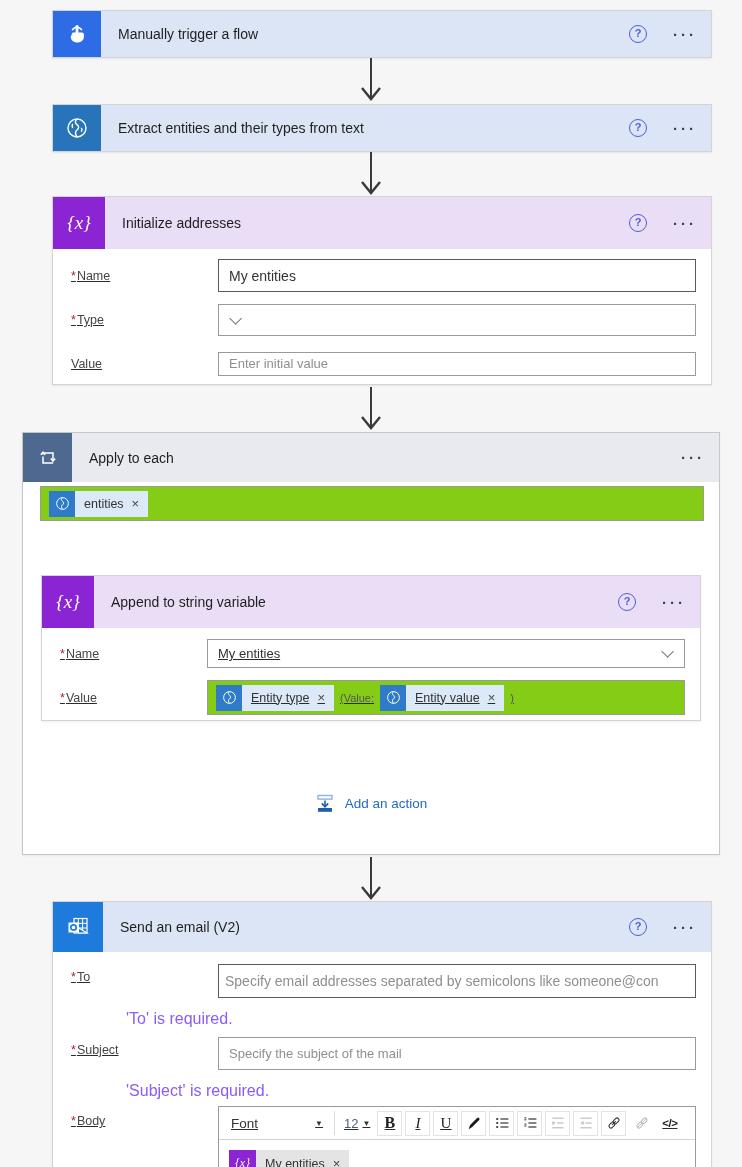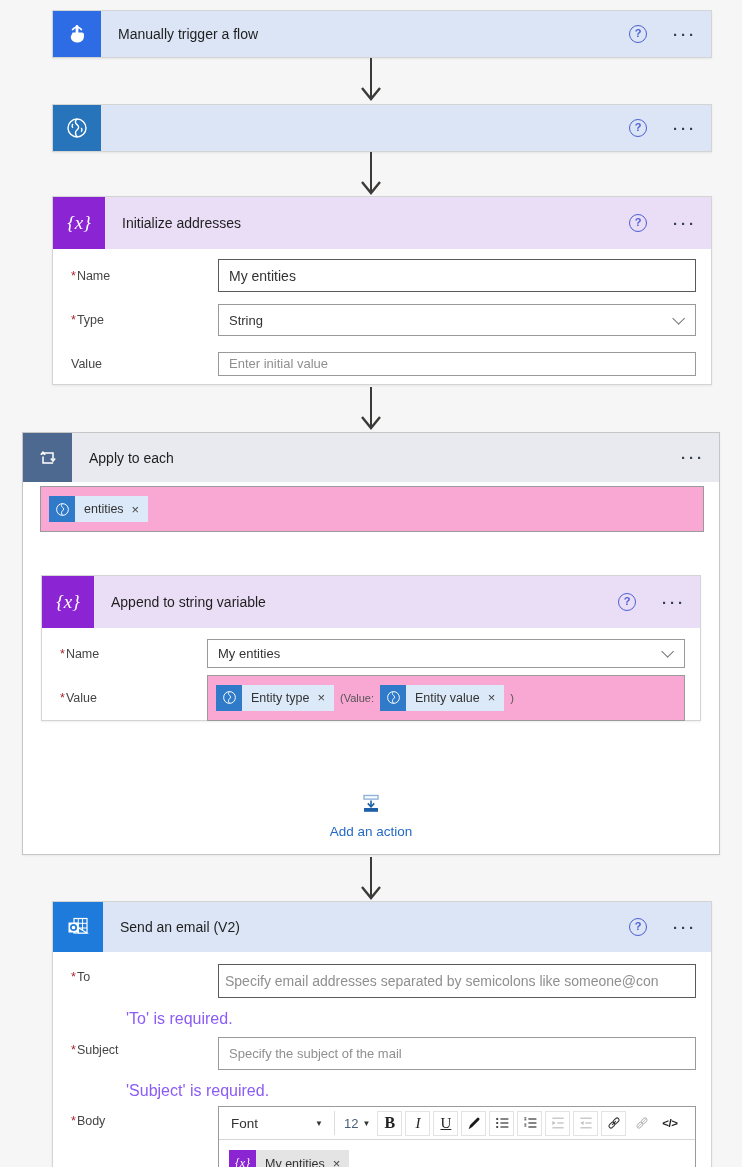--- a/index.html
+++ b/index.html
@@ -42,21 +42,21 @@
   .tile-purple  { background:#8b25d3; }
   .tile-apply   { background:#4e698f; }
   .tile-email   { background:#1e7bdb; }
 
   .vx-glyph { font-family:"Liberation Serif", serif; font-style:italic; font-size:19px; color:#fff; }
 
   
   .flow-arrow { position:absolute; left:359px; width:24px; }
 
   
-  .fieldrow { display:flex; margin:0 15px 12px 18px; align-items:center; }
+  .fieldrow { display:flex; margin:0 15px 12px 18px; align-items:center;text-decoration:underline; }
   .fieldrow.top-align { align-items:flex-start; }
   .flabel { flex:0 0 147px; font-size:12.5px; color:#454545; }
   .req { color:#a4262c; margin-right:1px; }
   .fctrl { flex:1; min-width:0; }
 
   .txtinput {
     width:100%; height:100%; border:1px solid #9a9a9a; background:#fff; padding:0 10px;
     font-size:13px; color:#333; font-family:"Liberation Sans", sans-serif; outline:none;
   }
   .txtinput::placeholder { color:#8f8f8f; opacity:1; }
@@ -80,36 +80,36 @@
   .token-ico.blue { background:#2f7ac9; }
   .token-ico.purple { background:#8b25d3; }
   .token-pill {
     display:flex; align-items:center; gap:8px; padding:0 9px; font-size:12.5px; color:#333;
   }
   .token-pill.blue { background:#dce9f8; }
   .token-pill.gray { background:#e4e4e4; }
   .tok-x { font-size:13px; color:#444; cursor:pointer; }
 
   .tokenfield {
-    border:1px solid #9a9a9a; background:#f9a8d4; display:flex; align-items:center;
-    padding:22px 8px; gap:6px;
+    border:1px solid #9a9a9a; background:#84cc16; display:flex; align-items:center;
+    padding:16px 8px; gap:6px;
   }
   .inline-note { font-size:11px; color:#555; white-space:pre; }
 
   
   .scope {
     position:absolute; left:22px; top:432px; width:698px; height:423px;
     background:#fff; border:1px solid #c6c6c6; box-shadow:0 1px 2px rgba(0,0,0,.06);
   }
   .scope-header { display:flex; height:49px; }
   .scope-header .icon-tile { flex:0 0 49px; }
 
   .add-action {
     position:absolute; left:0; right:0; top:360px; display:flex; align-items:center;
-    justify-content:center; gap:10px; cursor:pointer;flex-direction:column;
+    justify-content:center; gap:10px; cursor:pointer;
   }
   .add-action-label { font-size:13.5px; color:#2569c3; }
 
   
   .editor { border:1px solid #9a9a9a; background:#fff; }
   .rt-toolbar {
     display:flex; align-items:center; gap:3px; padding:3px 6px; height:33px;
     border-bottom:1px solid #d6d6d6;
   }
   .font-dd {
@@ -167,20 +167,21 @@
   <div class="card" style="top:104px; height:48px;">
     <div class="card-header" style="height:46px;">
       <div class="icon-tile tile-extract">
         <svg width="26" height="26" viewBox="0 0 24 24" fill="none" stroke="#fff" stroke-width="1.3">
           <circle cx="12" cy="12" r="8.3"></circle>
           <path d="M12 3.7 c-2 2-2 3.6 0 5.2 c2 1.6 2 3.4 0 5 c-2 1.6-2 3.4 0 6.3"></path>
           <path d="M8.3 8.4 a2.3 2.3 0 0 0 0 3.4 M15.8 12 a2.3 2.3 0 0 1 0 3.4"></path>
         </svg>
       </div>
       <div class="header-bar hdr-blue">
+        <span class="card-title">Extract entities and their types from text</span>
         <span class="header-spacer"></span>
         <span class="help-circle">?</span>
         <span class="dots">···</span>
       </div>
     </div>
   </div>
 
   <svg class="flow-arrow" style="top:152px;" width="24" height="44" viewBox="0 0 24 44">
     <line x1="12" y1="0" x2="12" y2="40" stroke="#3b3a39" stroke-width="2"></line>
     <polyline points="3,30 12,41 21,30" fill="none" stroke="#3b3a39" stroke-width="2.4"></polyline>
@@ -201,21 +202,20 @@
     <div class="fieldrow" style="margin-top:10px; height:33px;">
       <span class="flabel"><span class="req">*</span><span>Name</span></span>
       <span class="fctrl" style="height:33px;">
         <input class="txtinput border-dark" style="font-size: 14px;" value="My entities">
       </span>
     </div>
     <div class="fieldrow" style="margin-top:9px; height:32px;">
       <span class="flabel"><span class="req">*</span><span>Type</span></span>
       <span class="fctrl" style="height:32px;">
         <span class="selectbox">
-          <span class="sel-text">String</span>
           <span class="chev"></span>
         </span>
       </span>
     </div>
     <div class="fieldrow" style="margin-top:5px; height:31px;">
       <span class="flabel">Value</span>
       <span class="fctrl" style="height:24px;">
         <input class="txtinput" placeholder="Enter initial value" style="">
       </span>
     </div>

